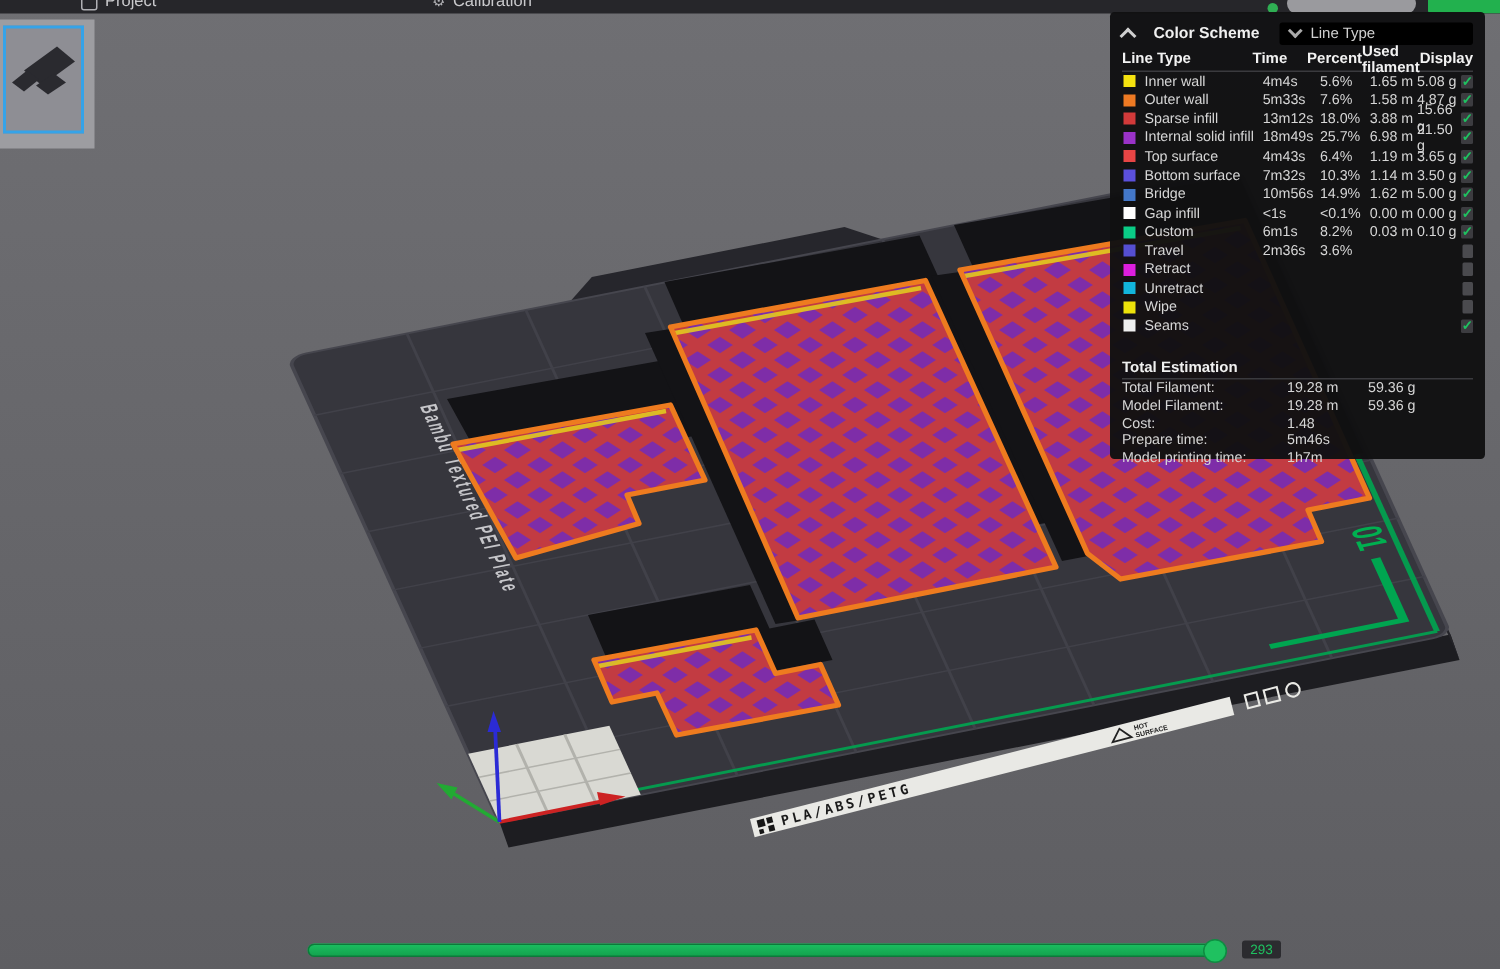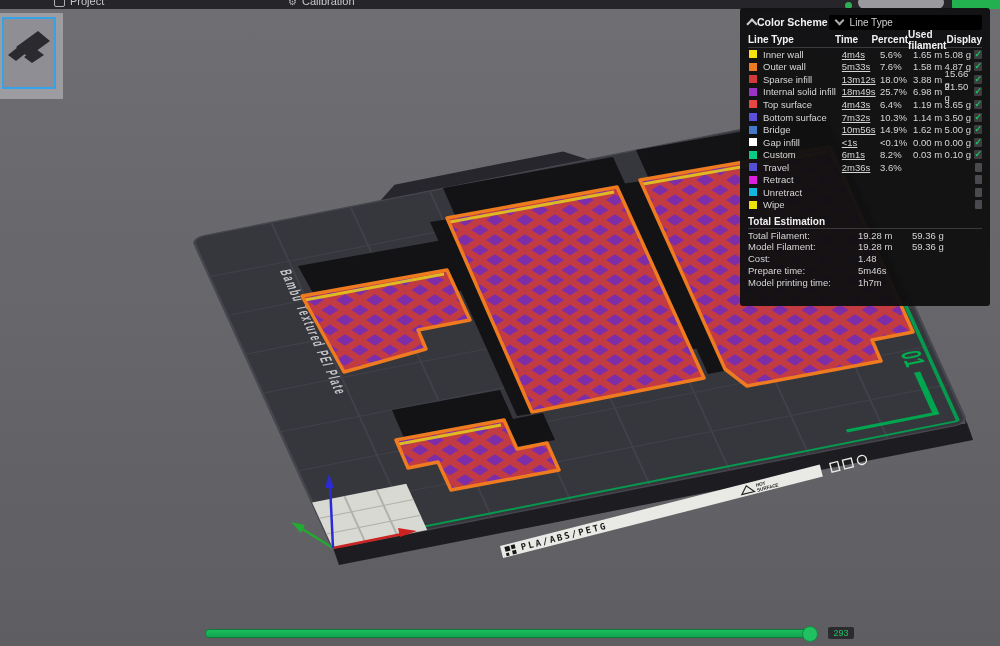--- a/index.html
+++ b/index.html
@@ -28,48 +28,48 @@
   .thumb{
     position:absolute;left:2px;top:4px;width:54px;height:72px;background:#8e8e94;
     border:2px solid #35a3e8;box-sizing:border-box;
   }
   
   .panel{
     position:absolute;left:740px;top:8px;width:250px;height:298px;z-index:6;
     background:rgba(17,17,18,0.97);border-radius:3px;color:#d8d8d8;
     box-sizing:border-box;padding:4px 8px 0 8px;
   }
-  .panel-header{display:flex;align-items:center;height:20px;gap:1px;justify-content:flex-end;}
+  .panel-header{display:flex;align-items:center;height:20px;gap:13px;justify-content:flex-end;}
   .chev{width:6px;height:6px;border-left:2px solid #cfcfcf;border-bottom:2px solid #cfcfcf;display:inline-block;}
   .chev.up{transform:rotate(135deg);margin-top:3px;}
   .chev.down{transform:rotate(-45deg);margin-bottom:3px;width:5px;height:5px;border-color:#aaa;}
   .panel-title{font-size:10.5px;font-weight:bold;color:#f0f0f0;white-space:nowrap;}
   .dropdown{flex:1;height:15px;background:#000;border-radius:2px;display:flex;align-items:center;
     gap:7px;padding:0 7px;font-size:10px;color:#d0d0d0;}
   .thead{display:flex;align-items:center;height:15px;font-size:10px;font-weight:bold;color:#f2f2f2;
     border-bottom:1px solid #3a3a3e;}
   .thead .h-line{width:110px;}
   .thead .h-time{width:46px;}
   .thead .h-pct{width:40px;}
   .thead .h-used{flex:1;}
   .thead .h-disp{text-align:right;}
   .lt-row{display:flex;align-items:center;height:12.55px;font-size:9.5px;color:#d6d6d6;}
   .sw{width:8px;height:8px;margin:0 6px 0 1px;flex:none;}
   .lt-label{width:95px;white-space:nowrap;overflow:hidden;}
   .c{display:inline-block;}
-  .c.time{width:46px;text-decoration:underline;}
+  .c.time{width:46px;}
   .c.pct{width:40px;}
   .c.len{width:38px;}
   .c.wt{width:36px;}
   .chk{margin-left:auto;width:9px;height:9px;background:#4a4a4e;border-radius:1px;
     display:flex;align-items:center;justify-content:center;}
   .chk.on{background:#3c3c40;}
   .chk.on::after{content:"\2713";color:var(--accent,#19c15c);font-size:9px;font-weight:bold;line-height:1;}
   .total-title{font-size:10px;font-weight:bold;color:#f0f0f0;height:14px;display:flex;align-items:flex-end;
-    border-bottom:1px solid #3a3a3e;margin-top:2px;padding-bottom:1px;}
+    border-bottom:1px solid #3a3a3e;margin-top:13px;padding-bottom:1px;}
   .tot-row{display:flex;align-items:center;height:11.8px;font-size:9.5px;color:#d6d6d6;}
   .tot-label{width:110px;white-space:nowrap;}
   .tot-v1{width:54px;}
   
   .slider{position:absolute;left:205px;top:626px;width:660px;height:18px;z-index:5;}
   .track{position:absolute;left:0;top:3px;width:613px;height:9px;border-radius:5px;
     background:linear-gradient(#1cc161,#12a04c);box-shadow:inset 0 0 0 1px #0d7a3a;}
   .handle{position:absolute;left:597px;top:0;width:16px;height:16px;border-radius:50%;
     background:#1fc160;border:1.5px solid #0f8c42;box-sizing:border-box;}
   .slider-label{position:absolute;left:623px;top:1px;min-width:20px;padding:1px 3px;border-radius:2px;
@@ -337,20 +337,29 @@
       </div>
       <div class="lt-row">
         <span class="sw" style="background: rgb(237, 226, 10);"></span>
         <span class="lt-label">Wipe</span>
         <span class="c time"></span>
         <span class="c pct"></span>
         <span class="c len"></span>
         <span class="c wt"></span>
         <span class="chk"></span>
       </div>
+      <div class="lt-row">
+        <span class="sw" style="background: rgb(239, 239, 239);"></span>
+        <span class="lt-label">Seams</span>
+        <span class="c time"></span>
+        <span class="c pct"></span>
+        <span class="c len"></span>
+        <span class="c wt"></span>
+        <span class="chk on"></span>
+      </div>
     </div>
   <div class="total-title">Total Estimation</div>
   <div>
       <div class="tot-row">
         <span class="tot-label">Total Filament:</span>
         <span class="tot-v1">19.28 m</span>
         <span class="tot-v2">59.36 g</span>
       </div>
       <div class="tot-row">
         <span class="tot-label">Model Filament:</span>

